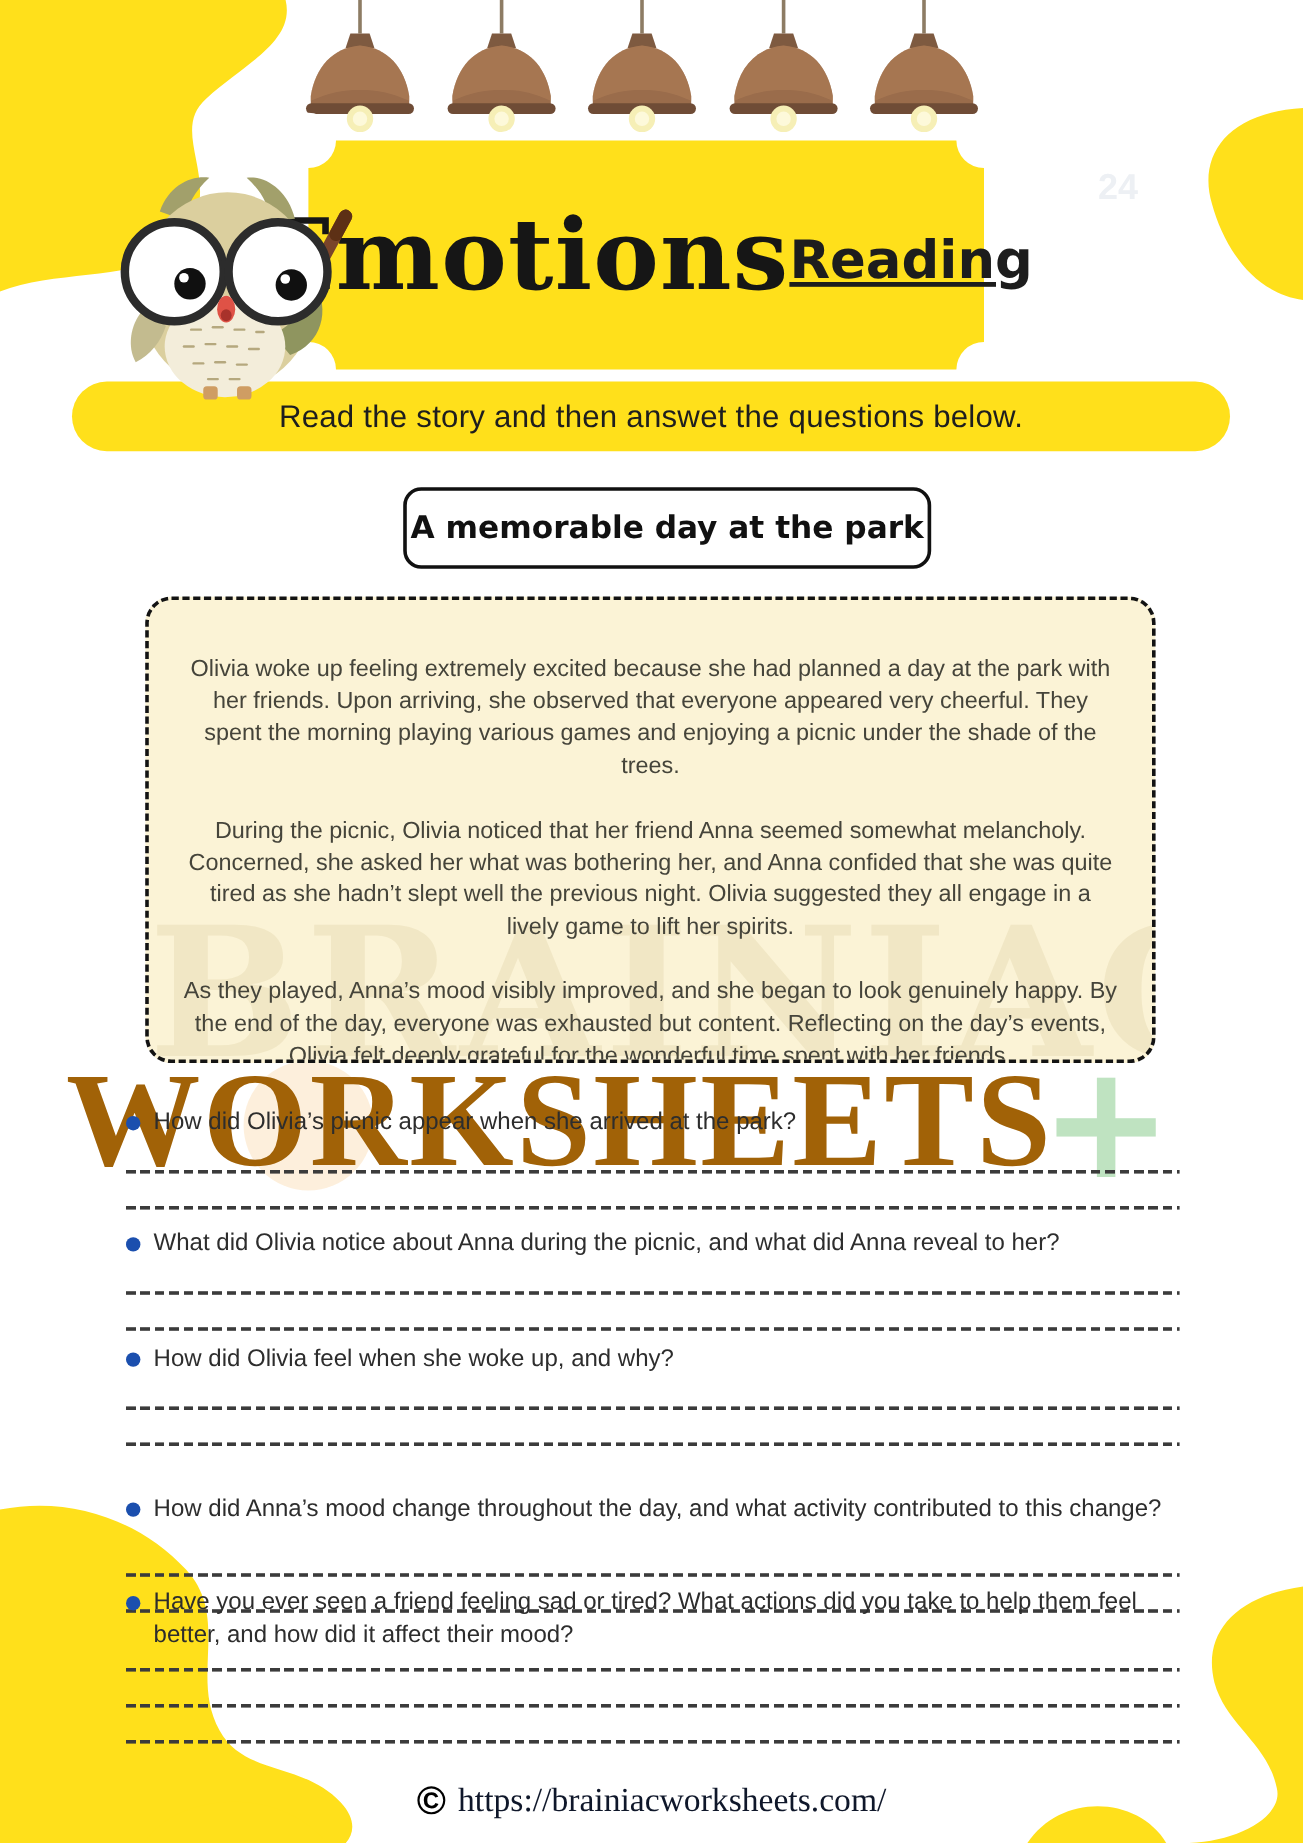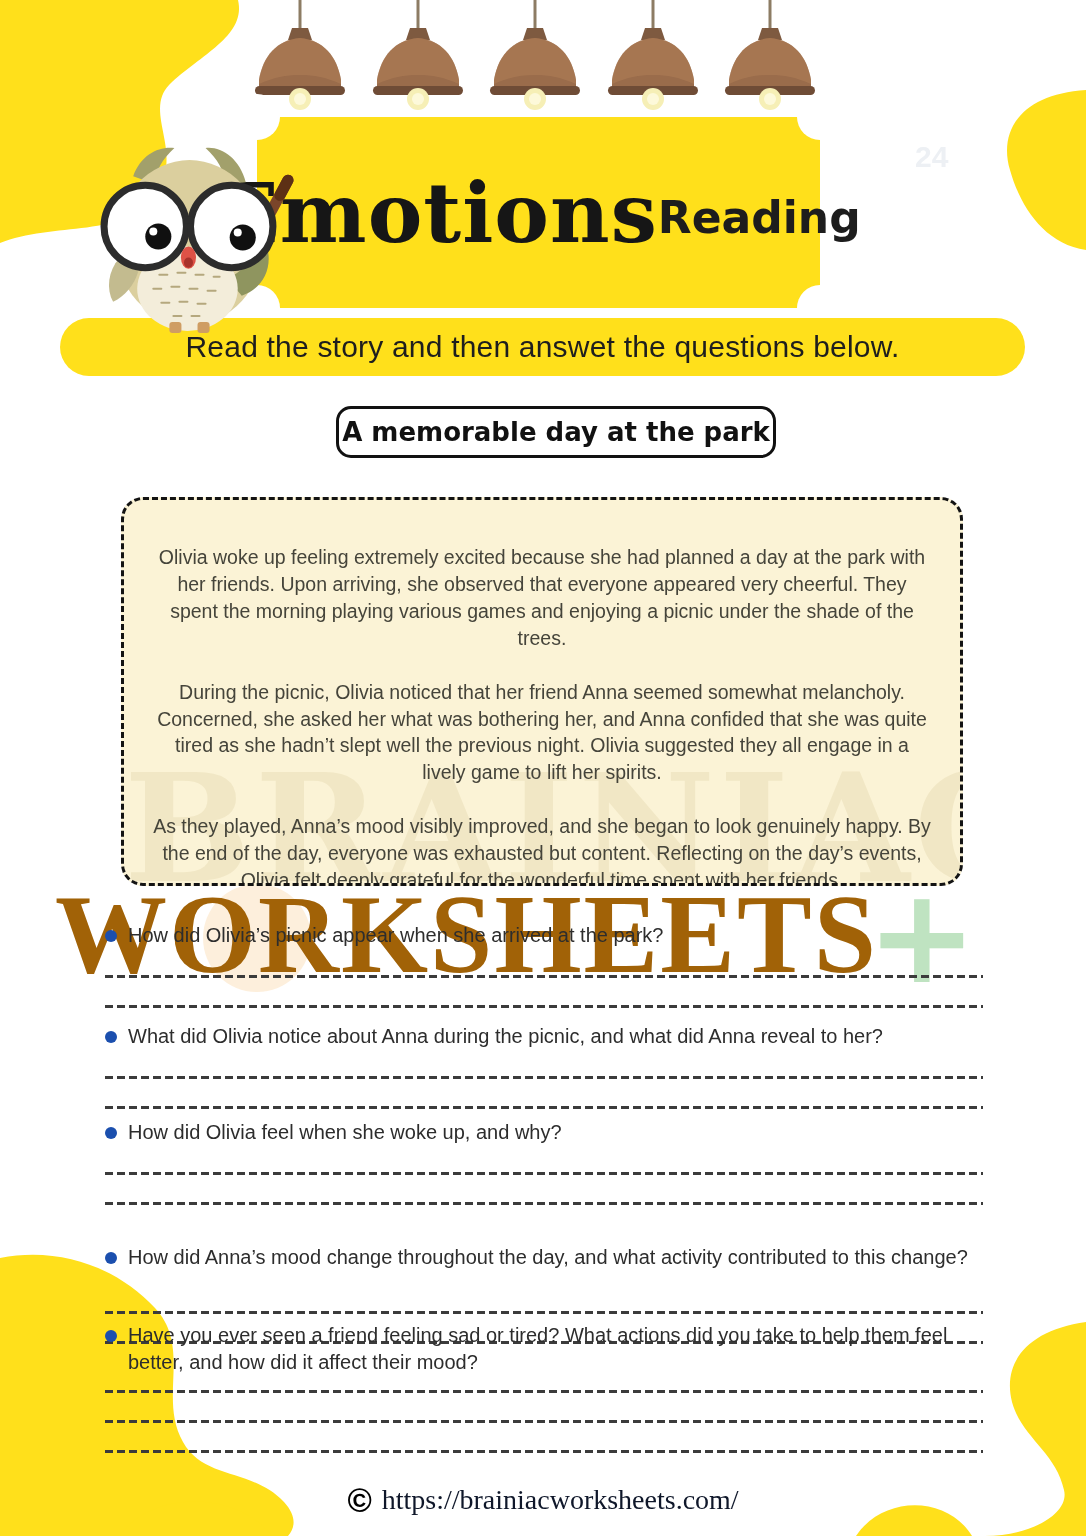--- a/index.html
+++ b/index.html
@@ -33,41 +33,41 @@
   .notch.tl { left:-23px; top:-23px; }
   .notch.tr { right:-23px; top:-23px; }
   .notch.bl { left:-23px; bottom:-23px; }
   .notch.br { right:-23px; bottom:-23px; }
   .banner-title {
     font-family:"DejaVu Serif", serif; font-weight:bold;
     font-size:82px; line-height:1; color:#161616; letter-spacing:1px;
   }
   .banner-subtitle {
     margin-top:10px; font-family:"DejaVu Sans", sans-serif; font-weight:bold;
-    font-size:44px; line-height:1; color:#1d1d1d;
+    font-size:44px; line-height:1; color:#1d1d1d;text-decoration:underline;
   }
   .page-number {
     position:absolute; left:915px; top:140px; z-index:1;
     font-size:30px; color:#edf0f4; font-weight:bold;
   }
 
   
   .owl { position:absolute; left:80px; top:138px; width:228px; height:196px; z-index:3; }
 
   
   .instruction {
     position:absolute; left:60px; top:318px; width:965px; height:58px;
     background:#FFE01B; border-radius:29px; z-index:2;
     display:flex; align-items:center; justify-content:center;
-    font-size:30px; color:#1e1e1e; letter-spacing:0.2px;
+    font-size:26px; color:#1e1e1e; letter-spacing:0.2px;
   }
 
   
   .story-title-box {
-    position:absolute; left:336px; top:406px; width:440px; height:52px;
+    position:absolute; left:336px; top:406px; width:440px; height:68px;
     background:#ffffff; border:3px solid #111; border-radius:15px; z-index:1;
     display:flex; align-items:center; justify-content:center;
     font-family:"DejaVu Sans", sans-serif; font-weight:bold; font-size:26px; color:#111;
   }
 
   
   .story-box {
     position:absolute; left:121px; top:497px; width:842px; height:389px;
     background:#FBF3D6; border:3.5px dashed #131313; border-radius:22px; z-index:1;
     padding:32px 28px; text-align:center; overflow:hidden;

